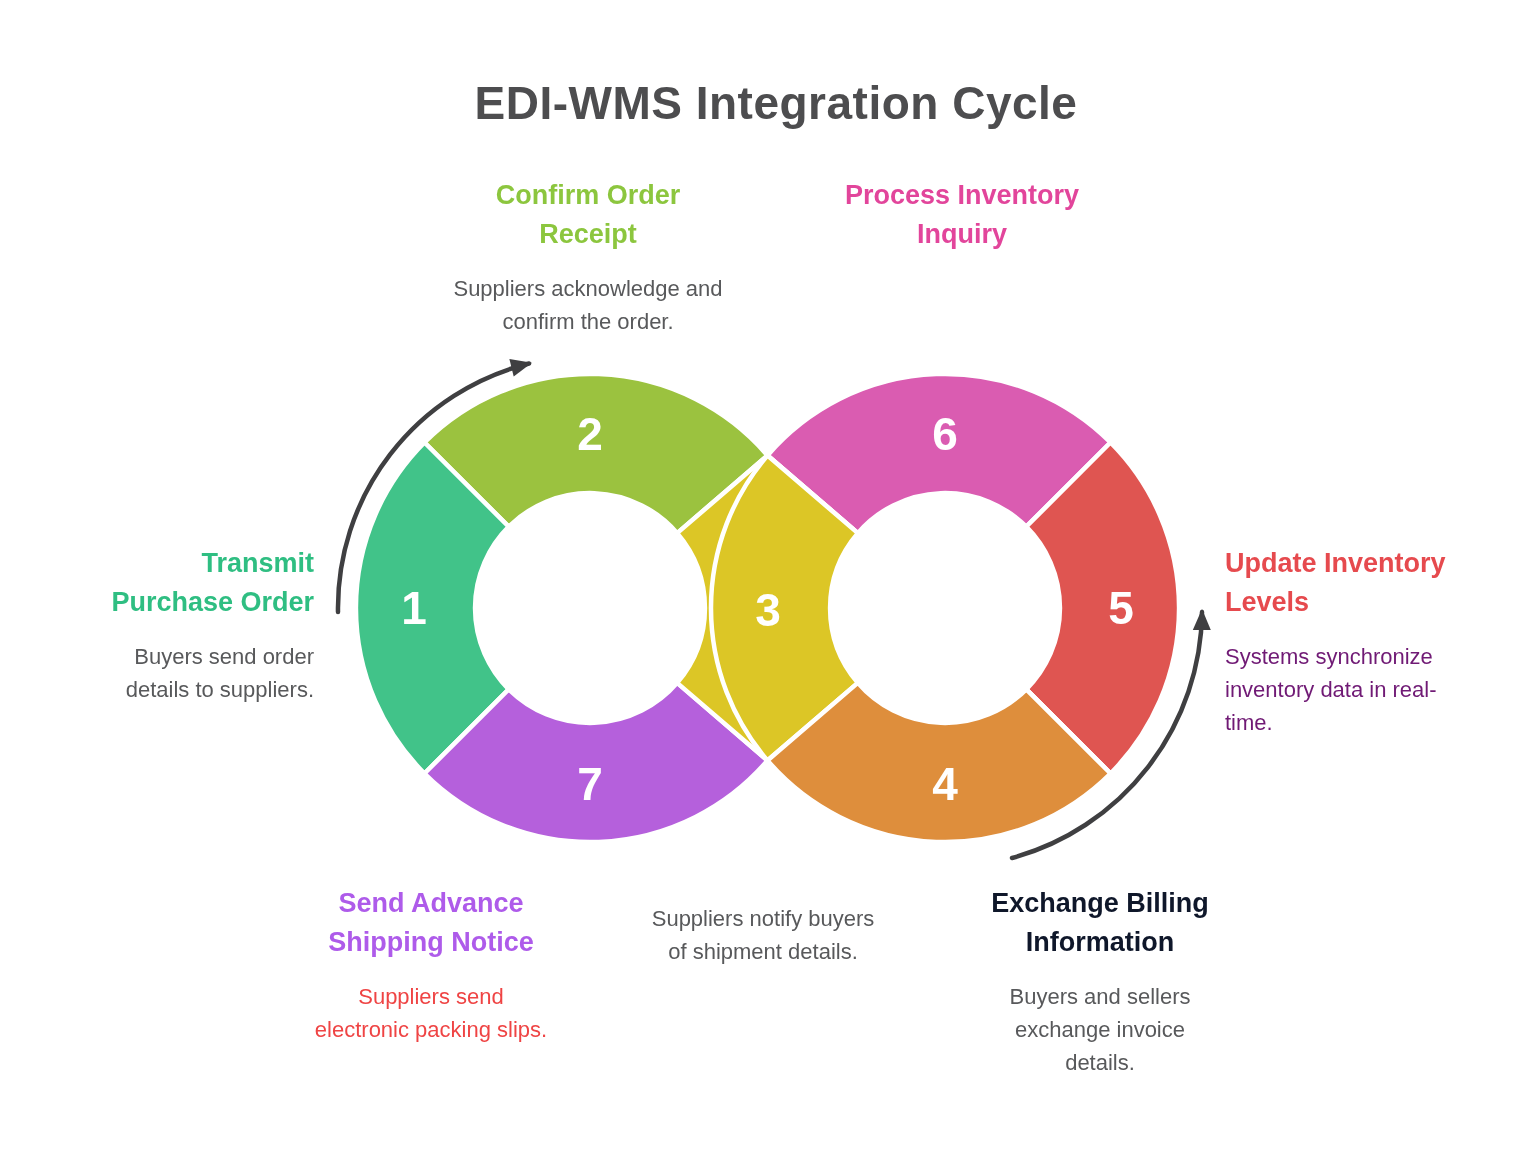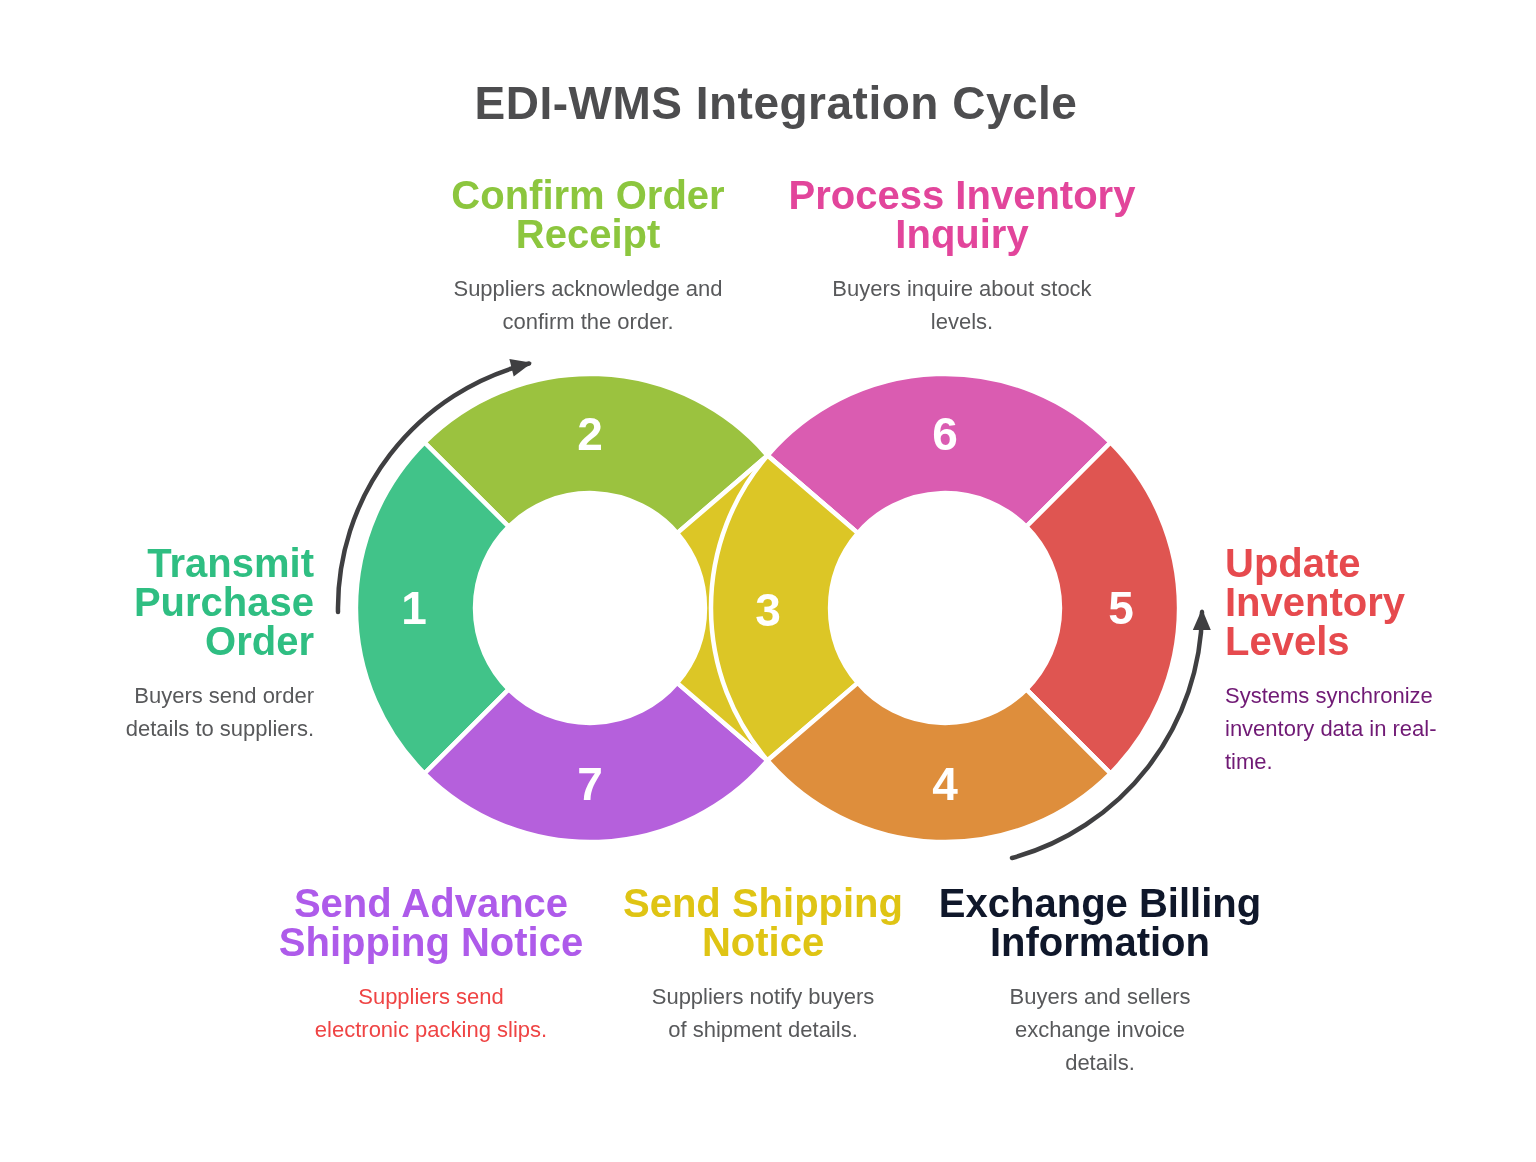--- a/index.html
+++ b/index.html
@@ -13,21 +13,21 @@
   }
   .diagram-svg { position:absolute; left:0; top:0; }
   .seg { stroke:#ffffff; stroke-width:4.5; stroke-linejoin:round; }
   .seg-number {
     font-family:"Liberation Sans", sans-serif;
     font-size:46px; font-weight:bold; text-anchor:middle;
   }
   .flow-arrow { fill:none; stroke-width:4.5; stroke-linecap:round; }
   .label { position:absolute; }
   .label-heading {
-    font-size:40px; font-weight:bold; line-height:39px; white-space:pre-line;
+    font-size:27px; font-weight:bold; line-height:39px; white-space:pre-line;
   }
   .label-desc {
     font-size:22px; line-height:33px; margin-top:18px; white-space:pre-line;
   }
   .align-center { text-align:center; }
   .align-right  { text-align:right; }
   .align-left   { text-align:left; }
   .label-transmit { left:52px;  top:544px; width:262px; }
   .label-confirm  { left:408px; top:176px; width:360px; }
   .label-process  { left:782px; top:176px; width:360px; }
@@ -78,22 +78,20 @@
   <div class="label label-confirm align-center">
     <div class="label-heading" style="color: rgb(140, 198, 62);">Confirm Order
 Receipt</div>
     <div class="label-desc" style="color: rgb(88, 89, 91);">Suppliers acknowledge and
 confirm the order.</div>
   </div>
 
   <div class="label label-process align-center">
     <div class="label-heading" style="color: rgb(226, 69, 155);">Process Inventory
 Inquiry</div>
-    <div class="label-desc" style="color: rgb(88, 89, 91);">Buyers inquire about stock
-levels.</div>
   </div>
 
   <div class="label label-transmit align-right">
     <div class="label-heading" style="color: rgb(47, 190, 130);">Transmit
 Purchase Order</div>
     <div class="label-desc" style="color: rgb(88, 89, 91);">Buyers send order
 details to suppliers.</div>
   </div>
 
   <div class="label label-update align-left">
@@ -105,22 +103,20 @@
   </div>
 
   <div class="label label-advance align-center">
     <div class="label-heading" style="color: rgb(174, 91, 234); text-align: center;">Send Advance
 Shipping Notice</div>
     <div class="label-desc" style="color: #ef4444;">Suppliers send
 electronic packing slips.</div>
   </div>
 
   <div class="label label-shipping align-center">
-    <div class="label-heading" style="color: rgb(223, 196, 20);">Send Shipping
-Notice</div>
     <div class="label-desc" style="color: rgb(88, 89, 91);">Suppliers notify buyers
 of shipment details.</div>
   </div>
 
   <div class="label label-exchange align-center">
     <div class="label-heading" style="color: #0f172a;">Exchange Billing
 Information</div>
     <div class="label-desc" style="color: rgb(88, 89, 91);">Buyers and sellers
 exchange invoice
 details.</div>

